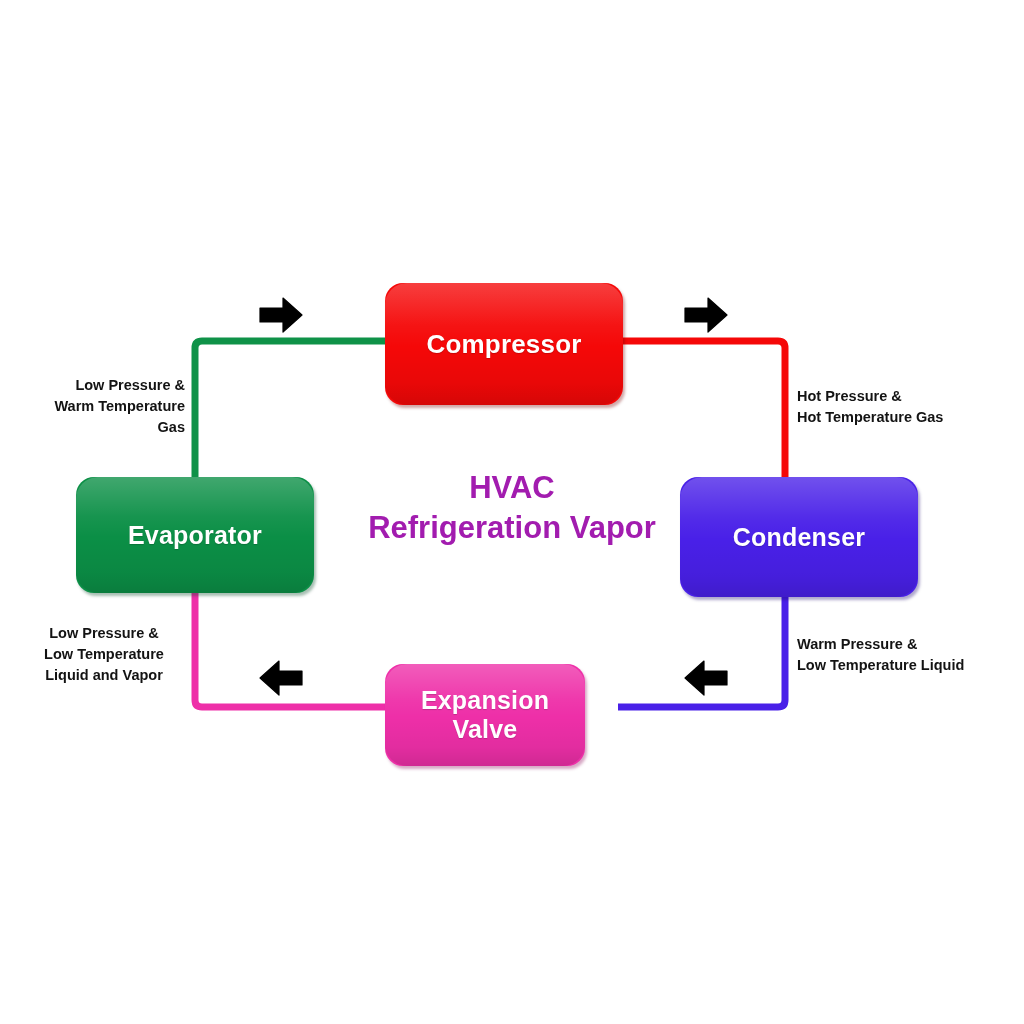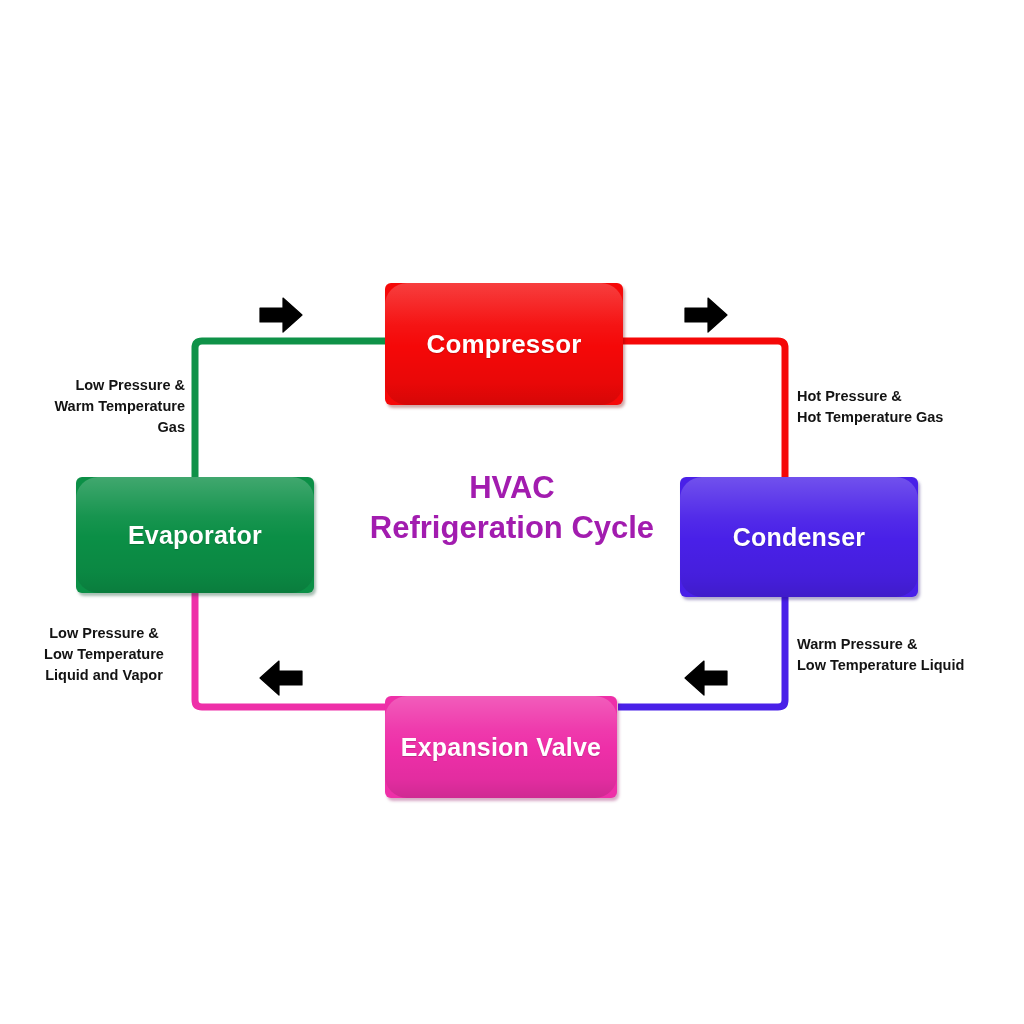--- a/index.html
+++ b/index.html
@@ -26,21 +26,21 @@
     position: absolute;
     left: 0;
     top: 0;
     width: 1024px;
     height: 1024px;
   }
 
   
   .node {
     position: absolute;
-    border-radius: 6px;
+    border-radius: 18px;
     display: flex;
     align-items: center;
     justify-content: center;
     color: #ffffff;
     font-weight: bold;
     letter-spacing: 0.2px;
     text-align: center;
     box-sizing: border-box;
   }
   .node .node-label {
@@ -81,22 +81,22 @@
     box-shadow: 2px 3px 3px rgba(0,70,35,0.35);
   }
   #node-condenser {
     left: 680px; top: 477px;
     width: 238px; height: 120px;
     background: #4920e8;
     font-size: 25px;
     box-shadow: 2px 3px 3px rgba(25,5,110,0.35);
   }
   #node-expansion {
-    left: 385px; top: 696px;
-    width: 232px; height: 102px;
+    left: 385px; top: 664px;
+    width: 200px; height: 102px;
     background: #ee2fa8;
     font-size: 25px;
     box-shadow: 2px 3px 3px rgba(140,10,90,0.35);
     text-align: center;
   }
 
   
   #center-title {
     position: absolute;
     left: 312px;
@@ -169,21 +169,21 @@
   <div class="node" id="node-condenser">
     <span class="node-label">Condenser</span>
   </div>
 
   <div class="node" id="node-expansion">
     <span class="node-label">Expansion Valve</span>
   </div>
 
   <div id="center-title">
     <div class="title-line">HVAC</div>
-    <div class="title-line">Refrigeration Cycle</div>
+    <div class="title-line">Refrigeration Vapor</div>
   </div>
 
   <div class="annot" id="annot-top-left">Low Pressure &amp;
 Warm Temperature
 Gas</div>
 
   <div class="annot" id="annot-top-right">Hot Pressure &amp;
 Hot Temperature Gas</div>
 
   <div class="annot" id="annot-bot-right">Warm Pressure &amp;

